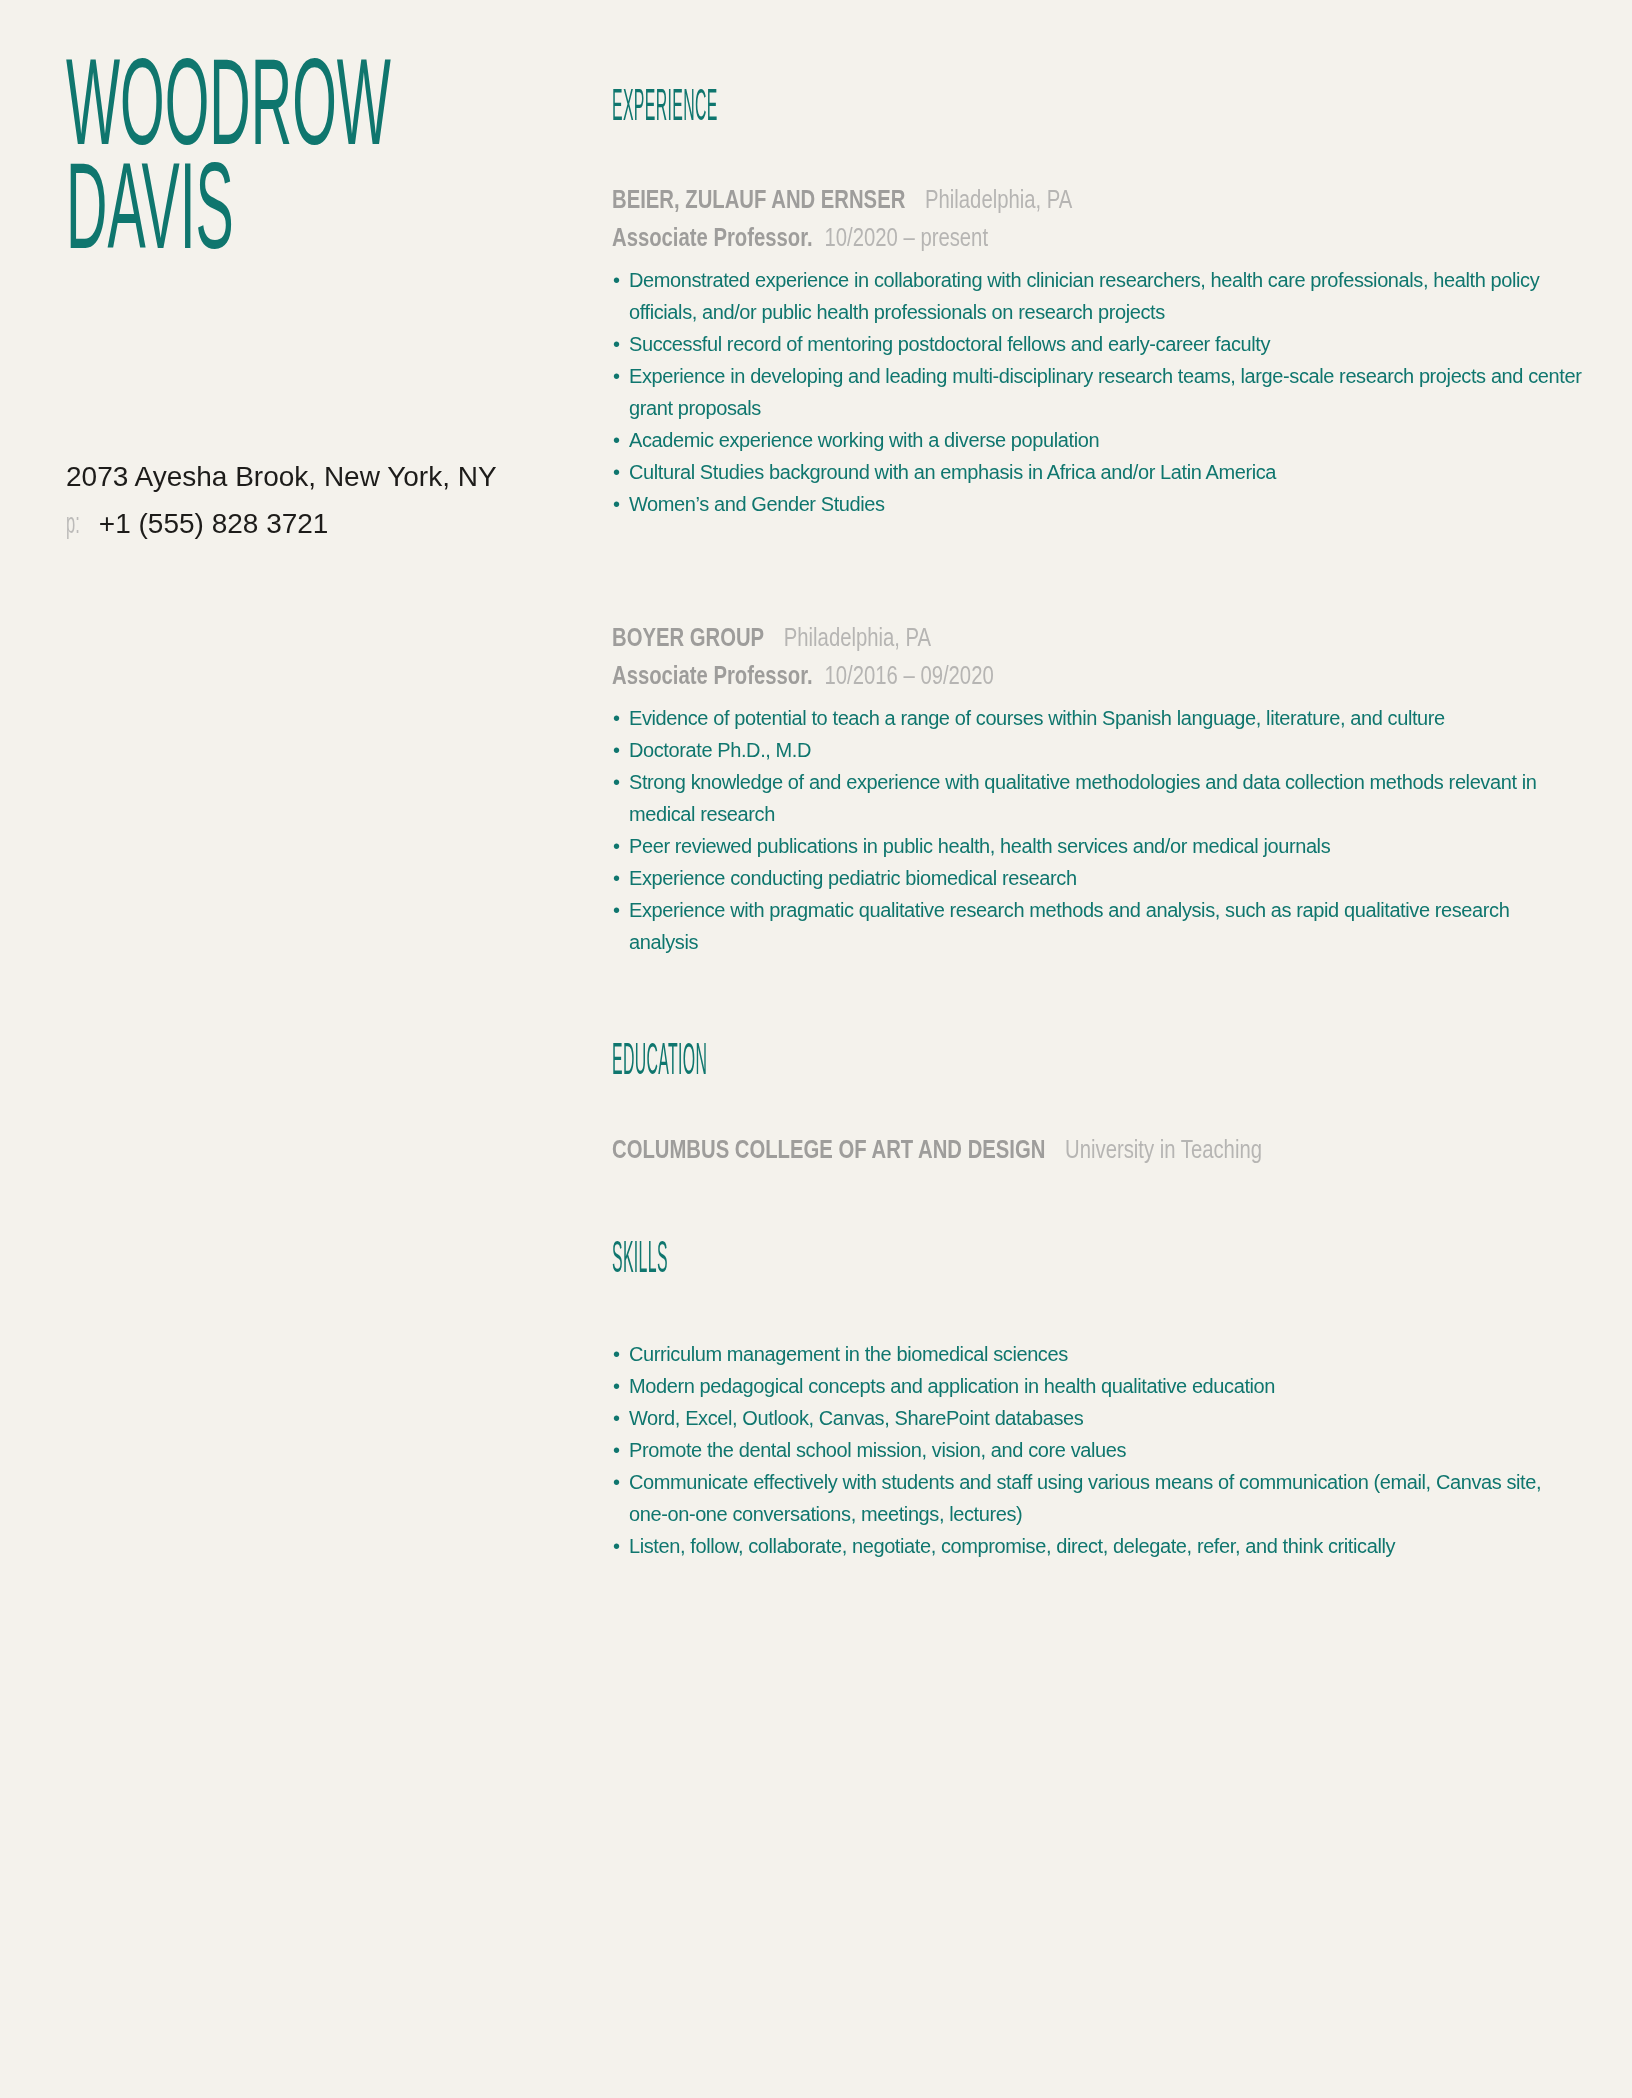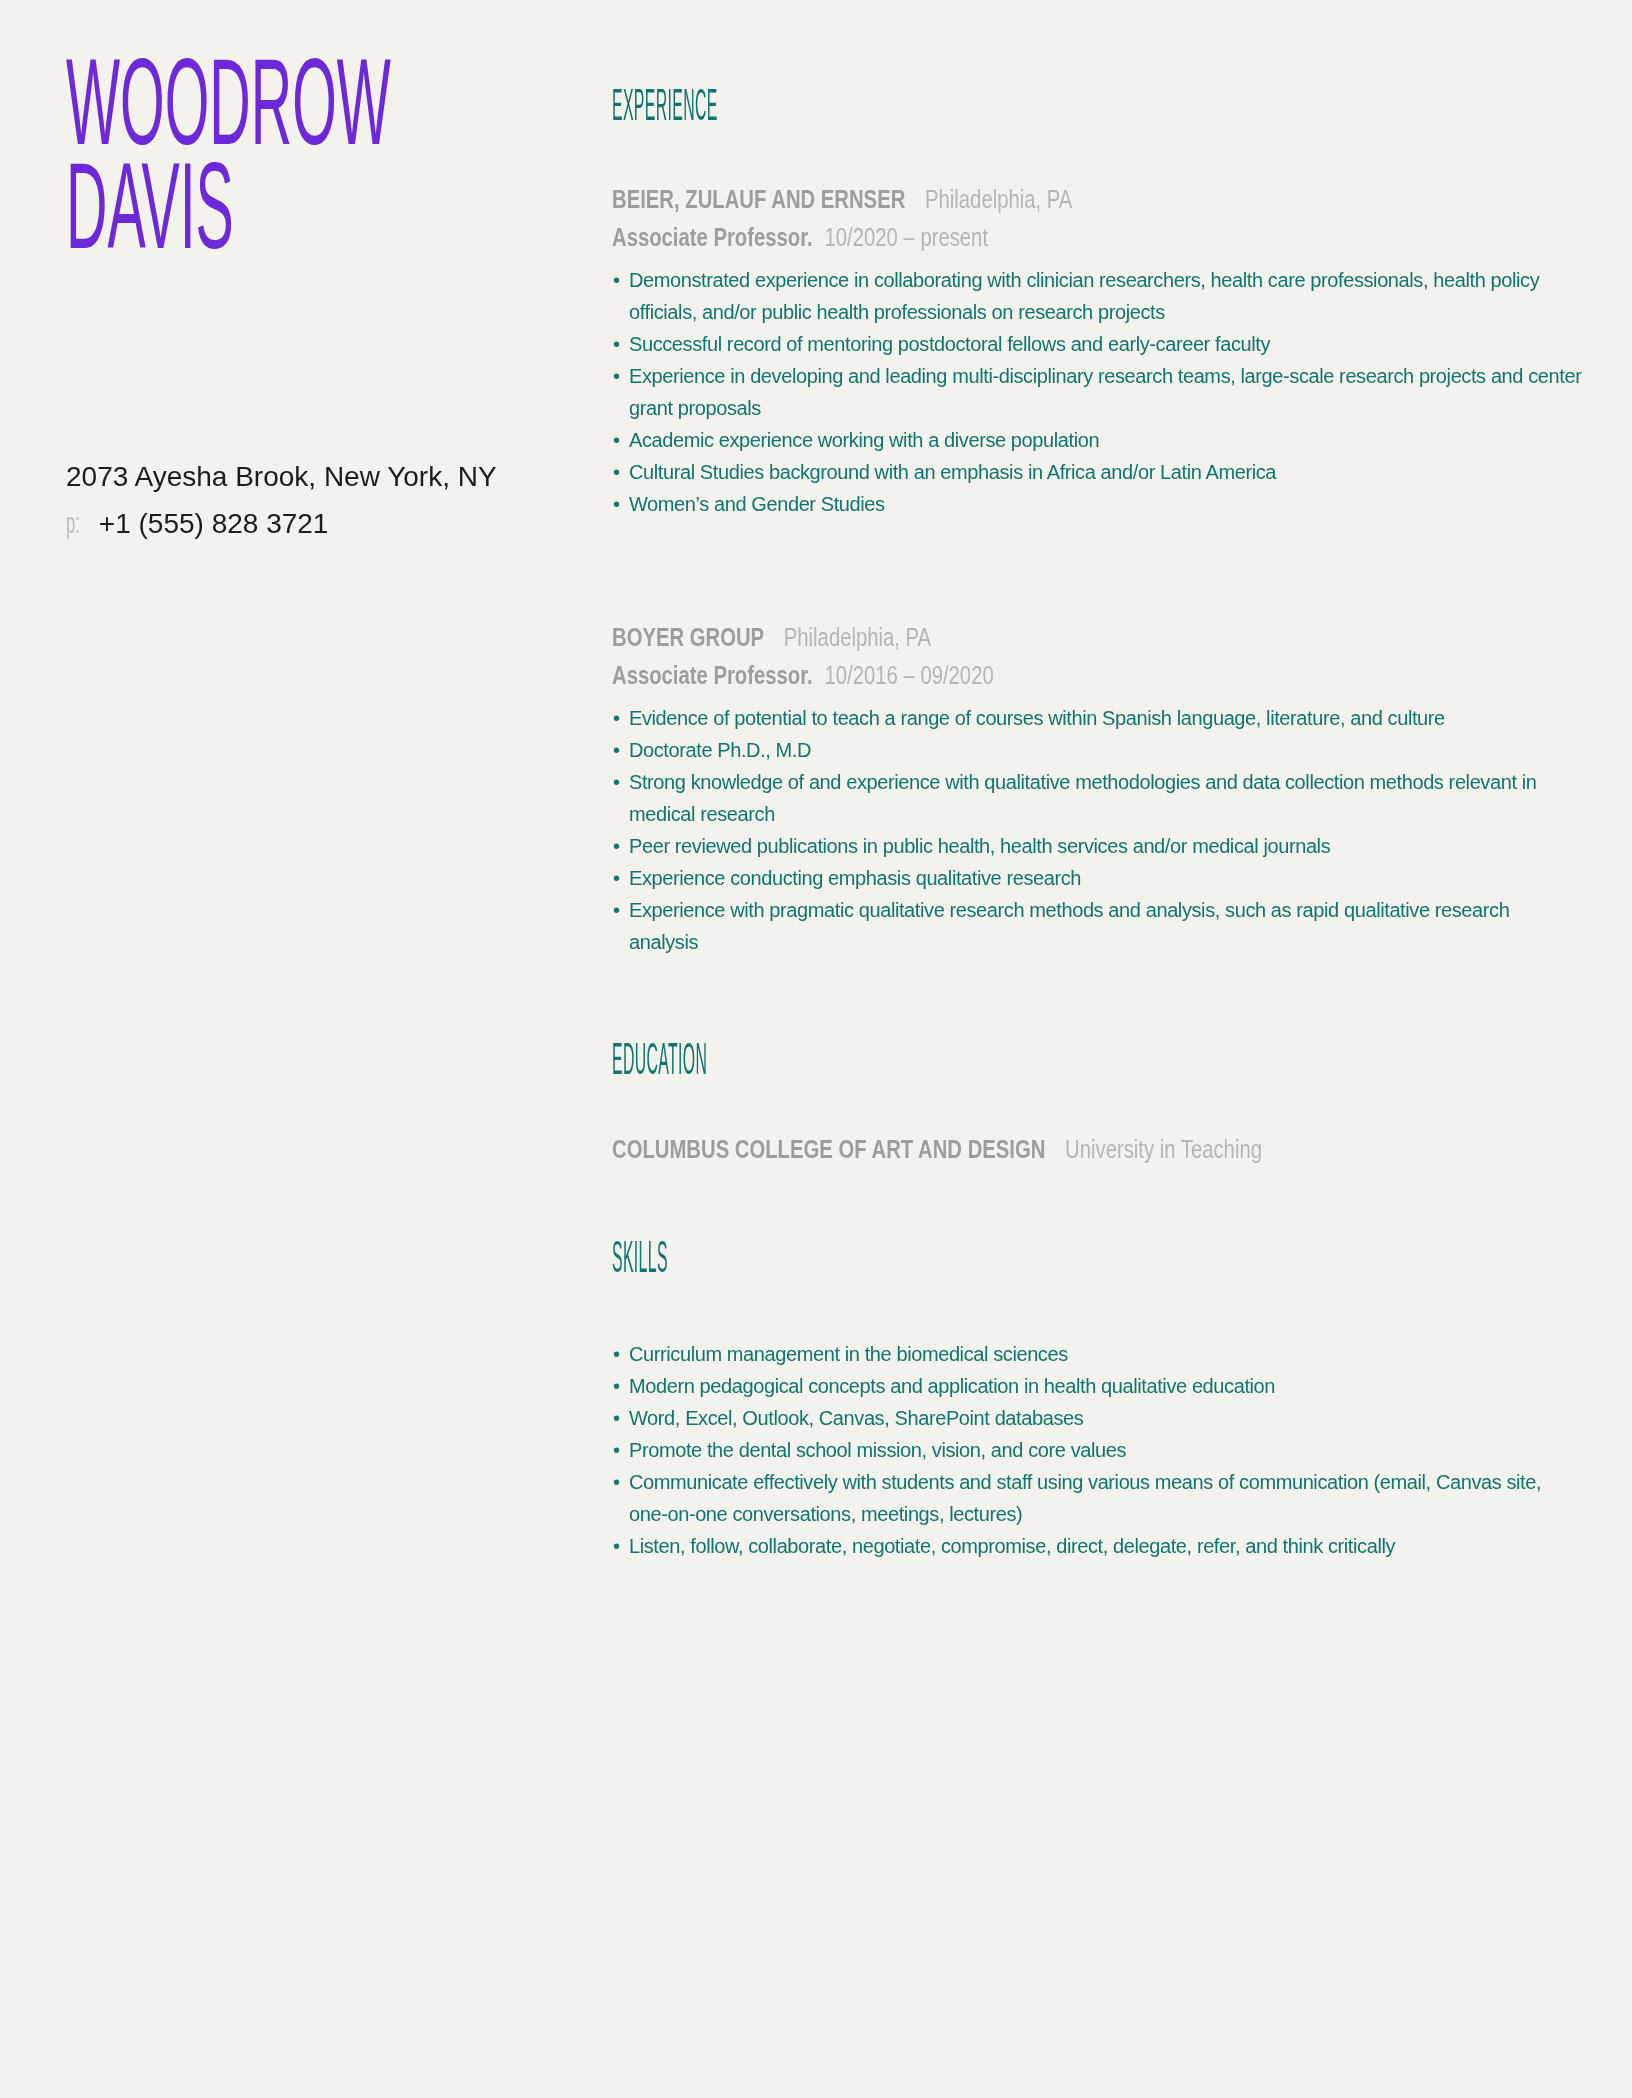--- a/index.html
+++ b/index.html
@@ -4,21 +4,21 @@
 <style>
   html,body{margin:0;padding:0;}
   body{
     width:1632px;height:2098px;position:relative;overflow:hidden;
     background:#f4f2ec;
     font-family:"Liberation Sans","DejaVu Sans",sans-serif;
     color:#1d1c1a;
   }
   
   .left{position:absolute;left:66px;top:50px;width:500px;}
-  .name{margin:0;font-weight:400;color:#6d28d9;font-size:122px;line-height:104px;}
+  .name{margin:0;font-weight:400;color:#0f766e;font-size:122px;line-height:104px;}
   .nline{display:block;transform:scaleX(0.47);transform-origin:0 50%;white-space:nowrap;}
   .contact{position:absolute;left:66px;top:460px;font-size:28px;line-height:34px;color:#1d1c1a;}
   .phone-row{margin-top:12px;}
   .plabel{display:inline-block;transform:scaleX(0.55);transform-origin:0 60%;
           color:#bcbbb9;font-size:30px;}
   
   .right{position:absolute;left:612px;top:0;width:970px;}
   .sec-title{margin:0;font-weight:400;font-size:44px;line-height:46px;color:#0f766e;}
   .sec-title .cond{display:inline-block;transform:scaleX(0.36);transform-origin:0 50%;
                    white-space:nowrap;letter-spacing:1px;}
@@ -91,21 +91,21 @@
     </div>
     <div class="sub-row">
       <span class="role">Associate Professor.</span>
       <span class="dates">10/2016 – 09/2020</span>
     </div>
     <ul class="bullets">
       <li>Evidence of potential to teach a range of courses within Spanish language, literature, and culture</li>
       <li>Doctorate Ph.D., M.D</li>
       <li>Strong knowledge of and experience with qualitative methodologies and data collection methods relevant in medical research</li>
       <li>Peer reviewed publications in public health, health services and/or medical journals</li>
-      <li>Experience conducting emphasis qualitative research</li>
+      <li>Experience conducting pediatric biomedical research</li>
       <li>Experience with pragmatic qualitative research methods and analysis, such as rapid qualitative research analysis</li>
     </ul>
   </section>
 
   <h2 class="sec-title t-education">
     <span class="cond">EDUCATION</span>
   </h2>
 
   <div class="head-row edu-entry">
     <span class="co">COLUMBUS COLLEGE OF ART AND DESIGN</span>

